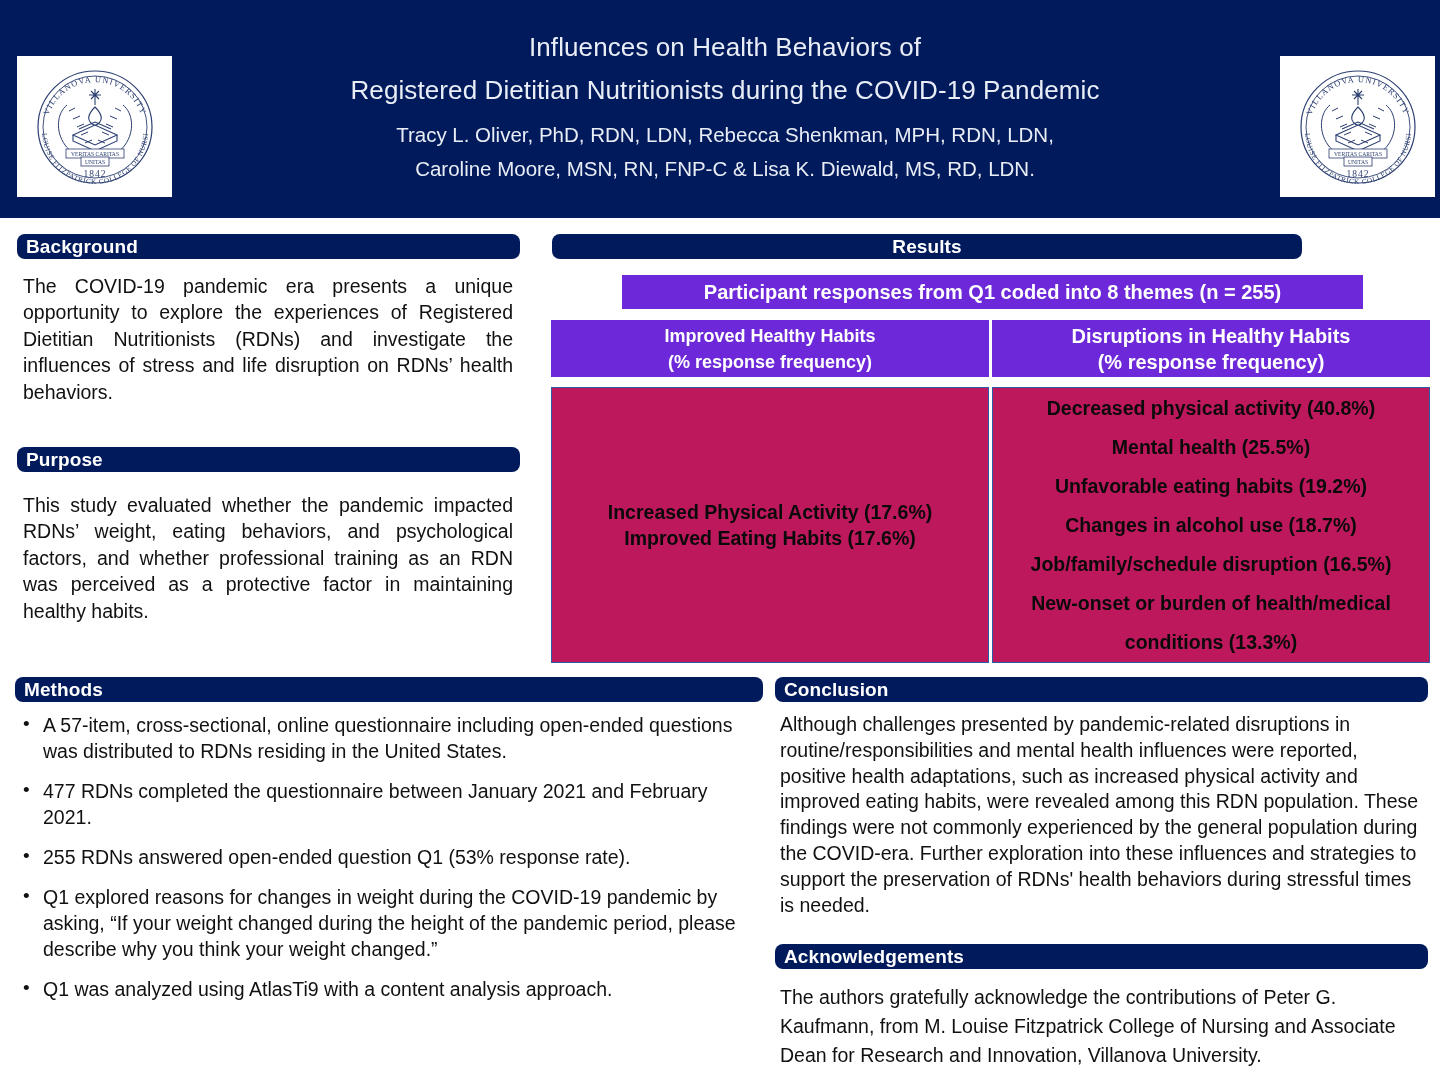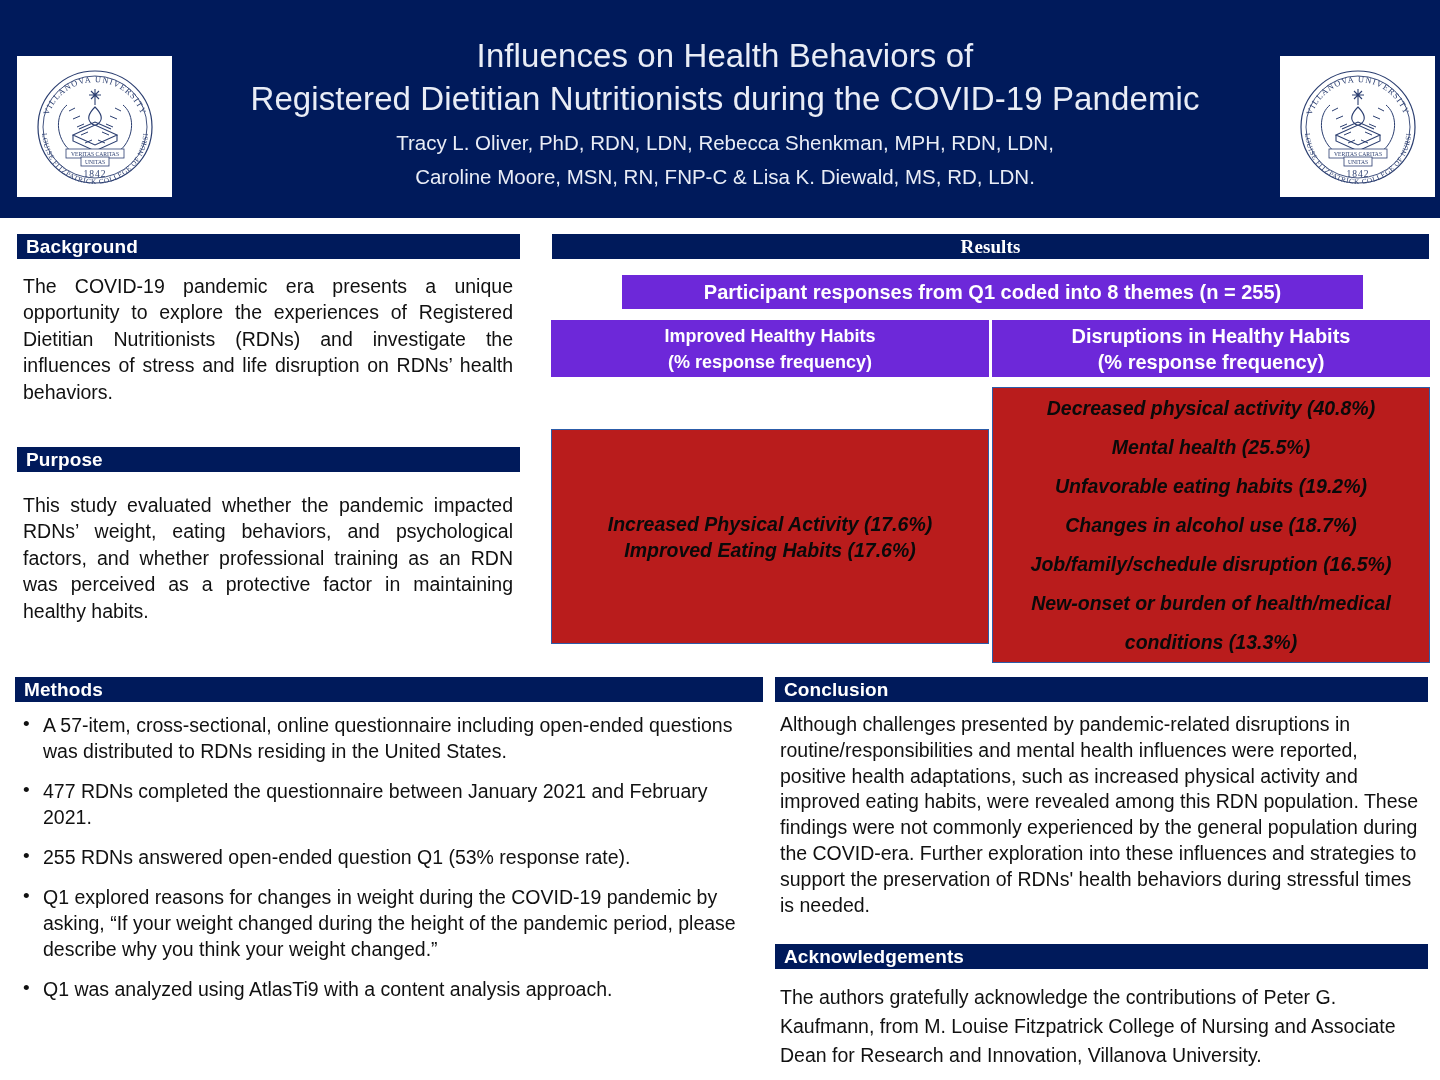--- a/index.html
+++ b/index.html
@@ -50,26 +50,25 @@
 
   .header-text {
     position: absolute;
     left: 185px;
     top: 26px;
     width: 1080px;
     text-align: center;
   }
   .poster-title {
     color: #E9EDF6;
-    font-size: 33px;
+    font-size: 26px;
     line-height: 43px;
     font-weight: 400;
     letter-spacing: 0.1px;
     white-space: pre-line;
-    margin-top: 8px;
   }
   .poster-authors {
     margin-top: 6px;
     color: #E9EDF6;
     font-size: 20.5px;
     line-height: 34px;
     font-weight: 400;
     white-space: pre-line;
   }
 
@@ -78,20 +77,21 @@
     position: absolute;
     background: #001A5B;
     color: #FFFFFF;
     font-size: 19px;
     font-weight: bold;
     display: flex;
     align-items: center;
     padding-left: 9px;
     box-sizing: border-box;
     letter-spacing: 0.1px;
+    border-radius: 8px;
   }
   .sec-bar.center {
     justify-content: center;
     padding-left: 0;
   }
 
   
   .body-text {
     position: absolute;
     font-size: 19.5px;
@@ -134,28 +134,27 @@
     display: flex;
     flex-direction: column;
     align-items: center;
     justify-content: center;
     text-align: center;
     box-sizing: border-box;
     white-space: pre-line;
   }
   .result-box {
     position: absolute;
-    background: #b91c1c;
+    background: #be185d;
     border: 1px solid #2C5CA8;
     box-sizing: border-box;
     display: flex;
     align-items: center;
     justify-content: center;
     text-align: center;
-    font-style: italic;
   }
   .result-box .lines {
     font-size: 19.5px;
     font-weight: bold;
     color: #0A0A0A;
     line-height: 26px;
     white-space: pre-line;
     width: 100%;
   }
   .result-box.right .lines {
@@ -254,39 +253,39 @@
   <div class="sec-bar" style="left:17px; top:234px; width:503px; height:25px;">
     <span>Background</span>
   </div>
   <div class="body-text" style="left:23px; top:273px; width:490px;">The COVID-19 pandemic era presents a unique opportunity to explore the experiences of Registered Dietitian Nutritionists (RDNs) and investigate the influences of stress and life disruption on RDNs’ health behaviors.</div>
 
   <div class="sec-bar" style="left:17px; top:447px; width:503px; height:25px;">
     <span>Purpose</span>
   </div>
   <div class="body-text" style="left:23px; top:492px; width:490px;">This study evaluated whether the pandemic impacted RDNs’ weight, eating behaviors, and psychological factors, and whether professional training as an RDN was perceived as a protective factor in maintaining healthy habits.</div>
 
-  <div class="sec-bar center" style="left:552px; top:234px; width:877px; height:25px;font-family:Liberation Serif, serif;">
+  <div class="sec-bar center" style="left:552px; top:234px; width:750px; height:25px;">
     <span>Results</span>
   </div>
 
   <div class="blue-banner" style="left:622px; top:275px; width:741px; height:34px; font-size:20px; line-height:26px;">
     <span>Participant responses from Q1 coded into 8 themes (n = 255)</span>
   </div>
 
   <div class="blue-banner" style="left:551px; top:320px; width:438px; height:57px; font-size:18px; line-height:26px;">
     <span>Improved Healthy Habits
 (% response frequency)</span>
   </div>
 
   <div class="blue-banner" style="left:992px; top:320px; width:438px; height:57px; font-size:20px; line-height:26px;">
     <span>Disruptions in Healthy Habits
 (% response frequency)</span>
   </div>
 
-  <div class="result-box" style="left:551px; top:387px; width:438px; height:215px;margin-top:42px;">
+  <div class="result-box" style="left:551px; top:387px; width:438px; height:276px;">
     <div class="lines">Increased Physical Activity (17.6%)
 Improved Eating Habits (17.6%)</div>
   </div>
 
   <div class="result-box right" style="left:992px; top:387px; width:438px; height:276px;">
     <div class="lines">Decreased physical activity (40.8%)
 Mental health (25.5%)
 Unfavorable eating habits (19.2%)
 Changes in alcohol use (18.7%)
 Job/family/schedule disruption (16.5%)

